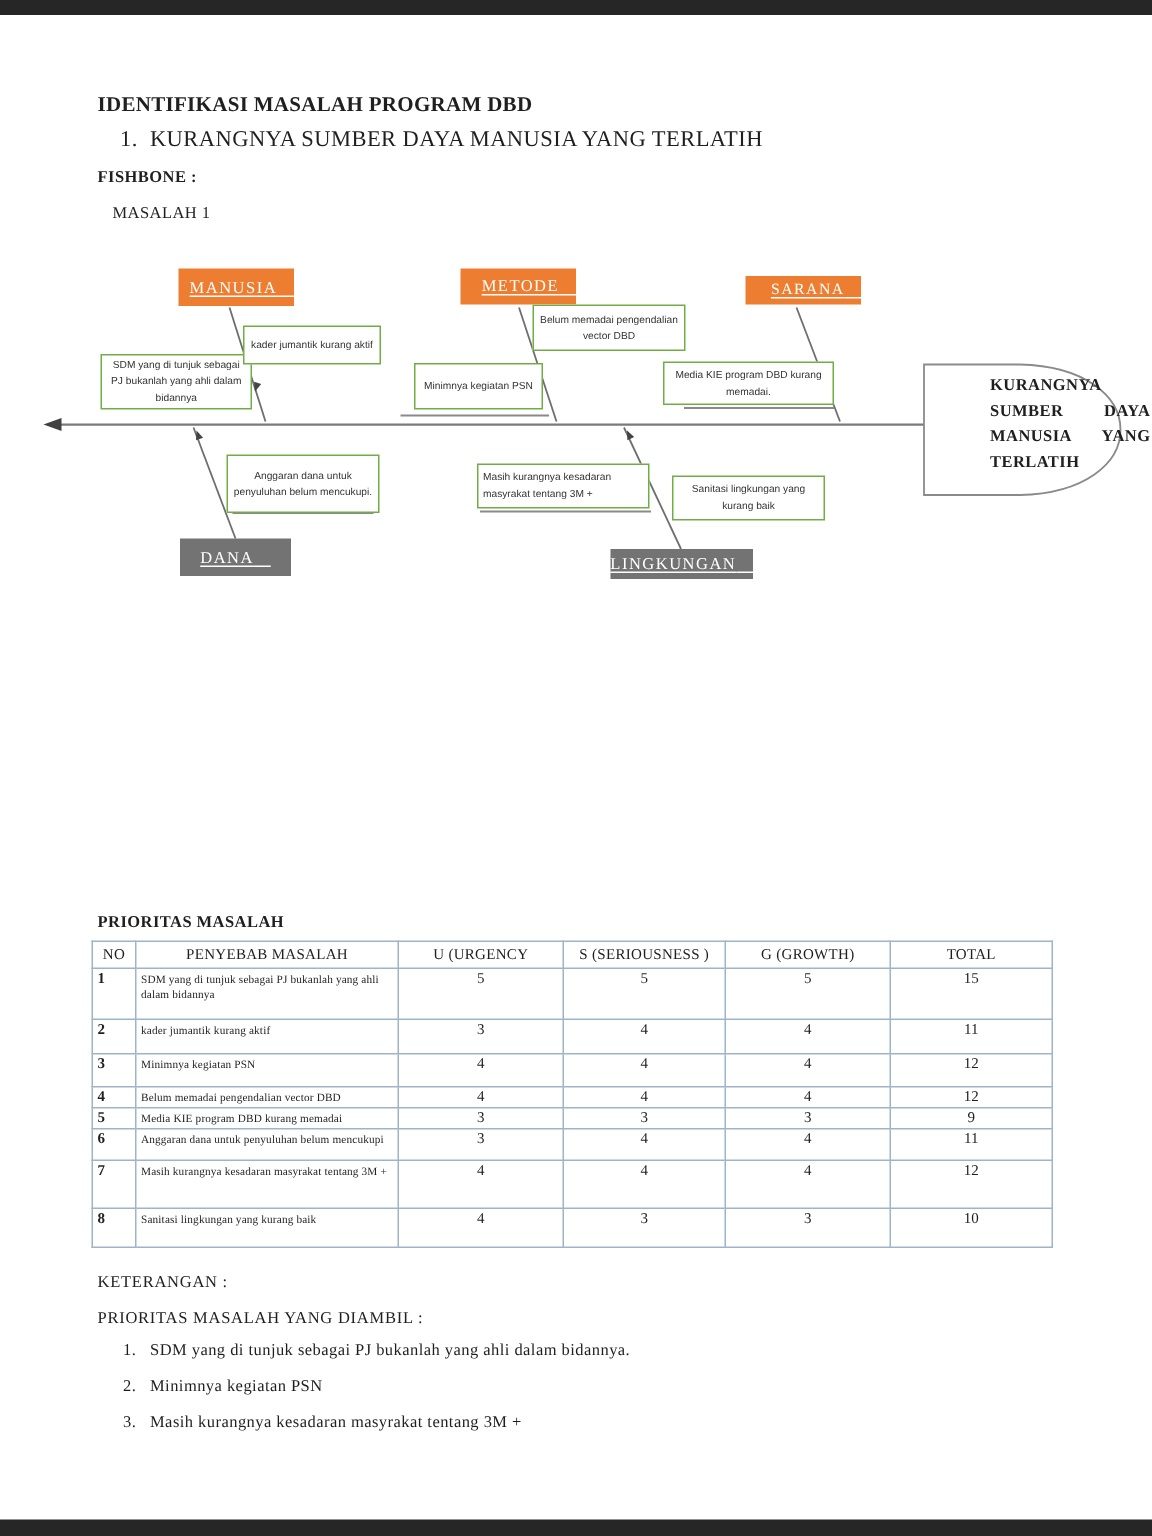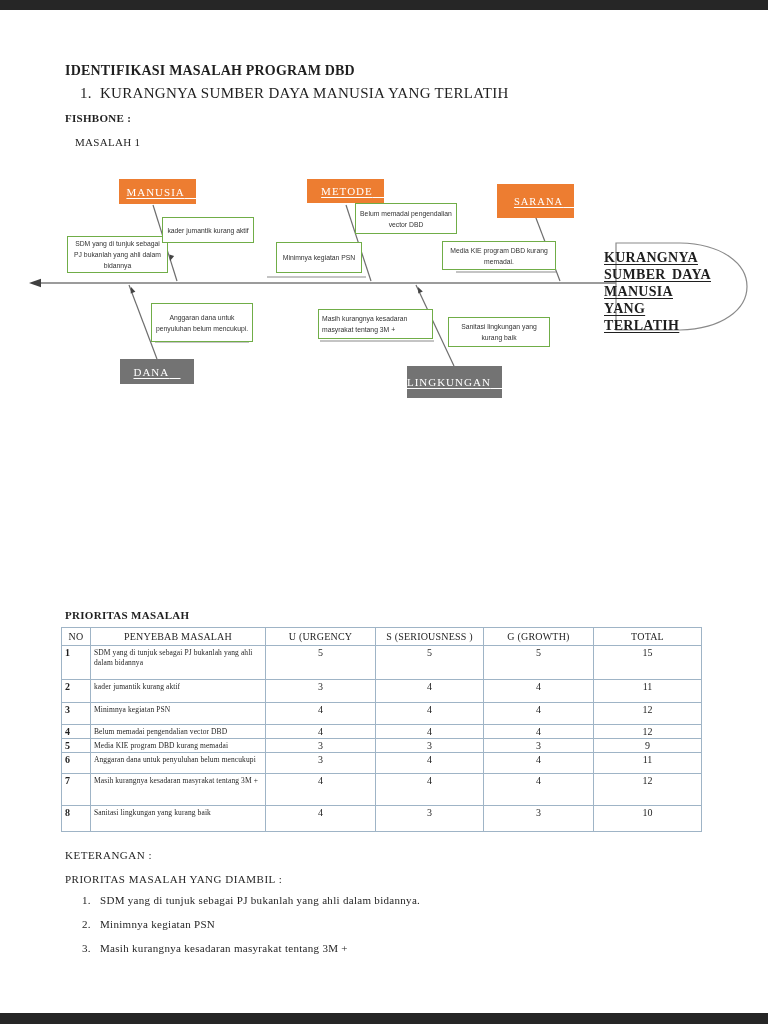--- a/index.html
+++ b/index.html
@@ -22,42 +22,42 @@
 
   
   .cat{position:absolute;display:flex;align-items:center;justify-content:center;
        color:#ffffff;font-size:11px;letter-spacing:1px;}
   .cat .cat-label{text-decoration:underline;text-underline-offset:2px;}
   .cat .cat-label::after{content:"\00a0\00a0\00a0";}
   .cat-top{background:#ED7D31;justify-content:flex-end;}
   .cat-bottom{background:#737373;}
   .cat-manusia{left:119px;top:179px;width:77px;height:25px;}
   .cat-metode{left:307px;top:179px;width:77px;height:24px;}
-  .cat-sarana{left:497px;top:184px;width:77px;height:34px;font-size:10.5px;}
+  .cat-sarana{left:497px;top:184px;width:77px;height:19px;font-size:10.5px;}
   .cat-dana{left:120px;top:359px;width:74px;height:25px;}
-  .cat-lingkungan{left:407px;top:366px;width:95px;height:32px;}
+  .cat-lingkungan{left:407px;top:366px;width:95px;height:20px;}
 
   
   .cause{position:absolute;background:#ffffff;border:1px solid #70AD47;
          font-family:"Liberation Sans","DejaVu Sans",sans-serif;
          font-size:6.8px;line-height:11px;color:#333;display:flex;align-items:center;justify-content:center;
          text-align:center;padding:1px 3px;box-sizing:border-box;}
   .cb-sdm{left:67px;top:236px;width:101px;height:37px;}
   .cb-kader{left:162px;top:217px;width:92px;height:26px;}
   .cb-minimnya{left:276px;top:242px;width:86px;height:31px;}
   .cb-belum{left:355px;top:203px;width:102px;height:31px;}
   .cb-media{left:442px;top:241px;width:114px;height:29px;}
   .cb-anggaran{left:151px;top:303px;width:102px;height:39px;}
   .cb-masih{left:318px;top:309px;width:115px;height:30px;text-align:left;justify-content:flex-start;}
   .cb-sanitasi{left:448px;top:317px;width:102px;height:30px;}
 
   
-  .fish-head-text{left:604px;top:249px;width:107px;font-size:14px;font-weight:bold;
+  .fish-head-text{left:660px;top:249px;width:107px;font-size:11px;font-weight:bold;
       line-height:17px;text-align:justify;letter-spacing:.3px;
-      text-decoration:underline;text-underline-offset:2px;}
+      text-underline-offset:2px;}
 
   
   .table-title{left:65px;top:609px;font-size:11px;font-weight:bold;letter-spacing:.3px;}
   table.priority{position:absolute;left:61px;top:627px;width:641px;border-collapse:collapse;table-layout:fixed;}
   table.priority th,table.priority td{border:1px solid #9fb4c6;vertical-align:top;overflow:hidden;}
   table.priority th{font-size:10px;font-weight:normal;text-align:center;height:15px;vertical-align:middle;letter-spacing:.2px;}
   td.c-no{font-size:10px;font-weight:bold;padding-left:3px;}
   td.c-cause{font-size:7.5px;line-height:9.5px;padding:2px 3px 0 3px;letter-spacing:.1px;}
   td.c-num{font-size:10px;text-align:center;padding-top:1px;}
   tbody.rows tr:nth-of-type(1){height:34px;}

